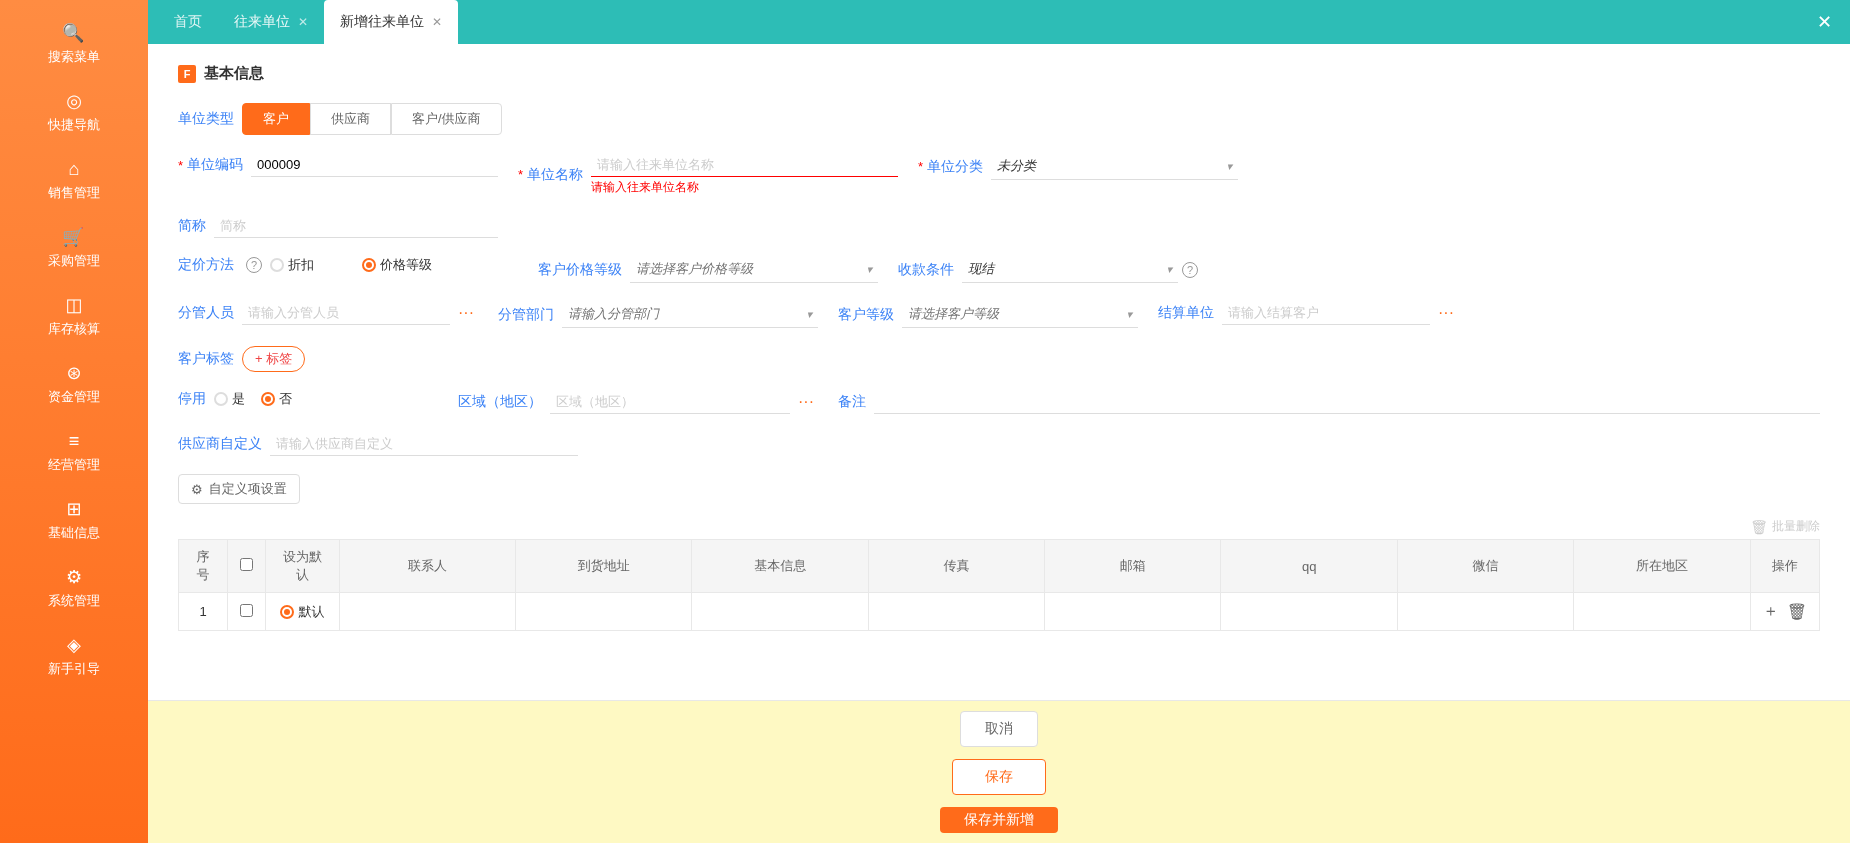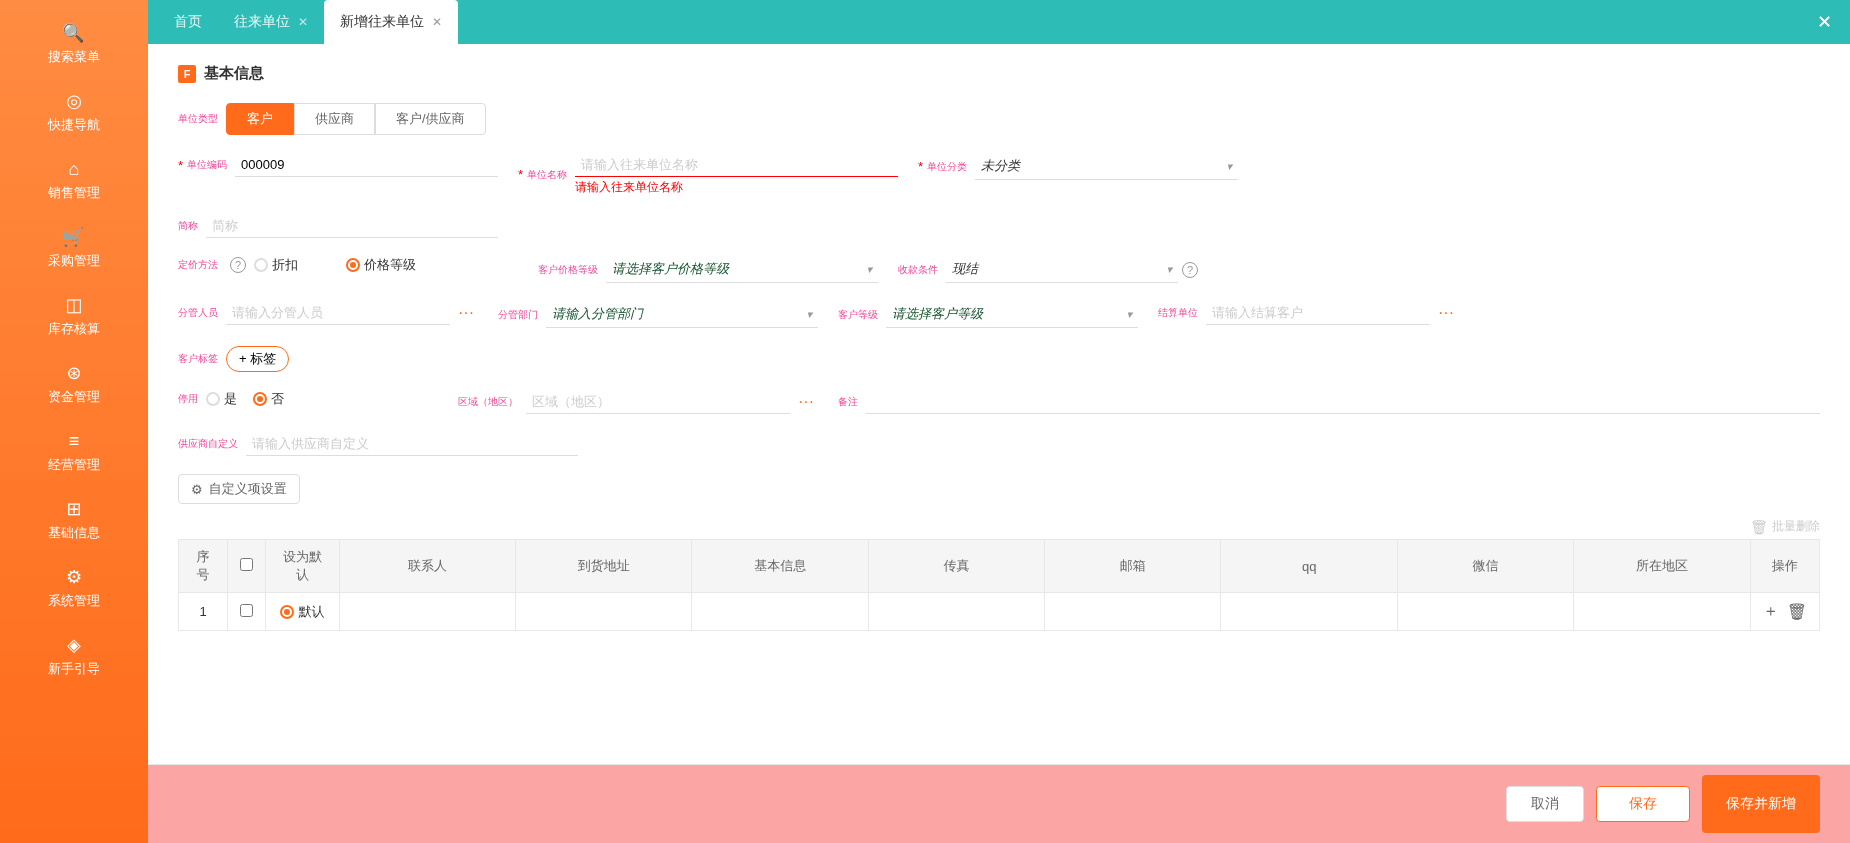--- a/index.html
+++ b/index.html
@@ -121,24 +121,24 @@
       margin-bottom: 18px;
       gap: 20px;
     }
     .form-field {
       display: flex;
       align-items: center;
       flex: 1;
       min-width: 0;
     }
     .form-label {
-      color: #ec4899;
+      color: #3b82f6;
       white-space: nowrap;
       margin-right: 8px;
-      font-size: 10px;
+      font-size: 14px;
     }
     .required-star {
       color: #f00;
       margin-right: 4px;
     }
     .form-input {
       flex: 1;
       border: none;
       border-bottom: 1px solid #ddd;
       padding: 4px 6px;
@@ -164,21 +164,21 @@
       flex: 1;
       display: flex;
       align-items: center;
       border-bottom: 1px solid #ddd;
       padding: 4px 6px;
       min-width: 0;
       font-style: italic;
     }
     .select-wrapper .select-text {
       flex: 1;
-      color: #14532d;
+      color: #737373;
       font-size: 13px;
       white-space: nowrap;
       overflow: hidden;
       text-overflow: ellipsis;
     }
     .select-wrapper .select-text.has-value { color: #333; }
     .select-arrow {
       color: #999;
       font-size: 11px;
       margin-left: 4px;
@@ -243,21 +243,21 @@
       border-color: #ff6b1a;
     }
     .unit-btn:first-child { border-radius: 4px 0 0 4px; }
     .unit-btn:last-child { border-radius: 0 4px 4px 0; }
 
     
     .tag-add {
       display: flex;
       align-items: center;
       border: 1px solid #ff6b1a;
-      color: #000000;
+      color: #ef4444;
       padding: 3px 12px;
       border-radius: 20px;
       cursor: pointer;
       font-size: 13px;
       gap: 4px;
     }
 
     
     .help-icon {
       width: 16px;
@@ -322,45 +322,46 @@
     .batch-delete-icon {
       font-size: 14px;
     }
 
     
     .footer {
       display: flex;
       justify-content: flex-end;
       align-items: center;
       padding: 10px 30px;
-      background: #fca5a5;
+      background: #fef9c3;
       border-top: 1px solid #e8e8e8;
       gap: 12px;
       flex-shrink: 0;
+      flex-direction: column;
     }
     .btn-cancel {
       padding: 8px 24px;
       border: 1px solid #ddd;
       background: white;
       color: #666;
       border-radius: 4px;
       cursor: pointer;
       font-size: 14px;
     }
     .btn-save {
       padding: 8px 32px;
       border: 1px solid #ff6b1a;
       background: white;
       color: #ff6b1a;
       border-radius: 4px;
       cursor: pointer;
       font-size: 14px;
     }
     .btn-save-new {
-      padding: 20px 24px;
+      padding: 4px 24px;
       border: none;
       background: #ff6b1a;
       color: white;
       border-radius: 4px;
       cursor: pointer;
       font-size: 14px;
     }
 
     
     .table-action {

